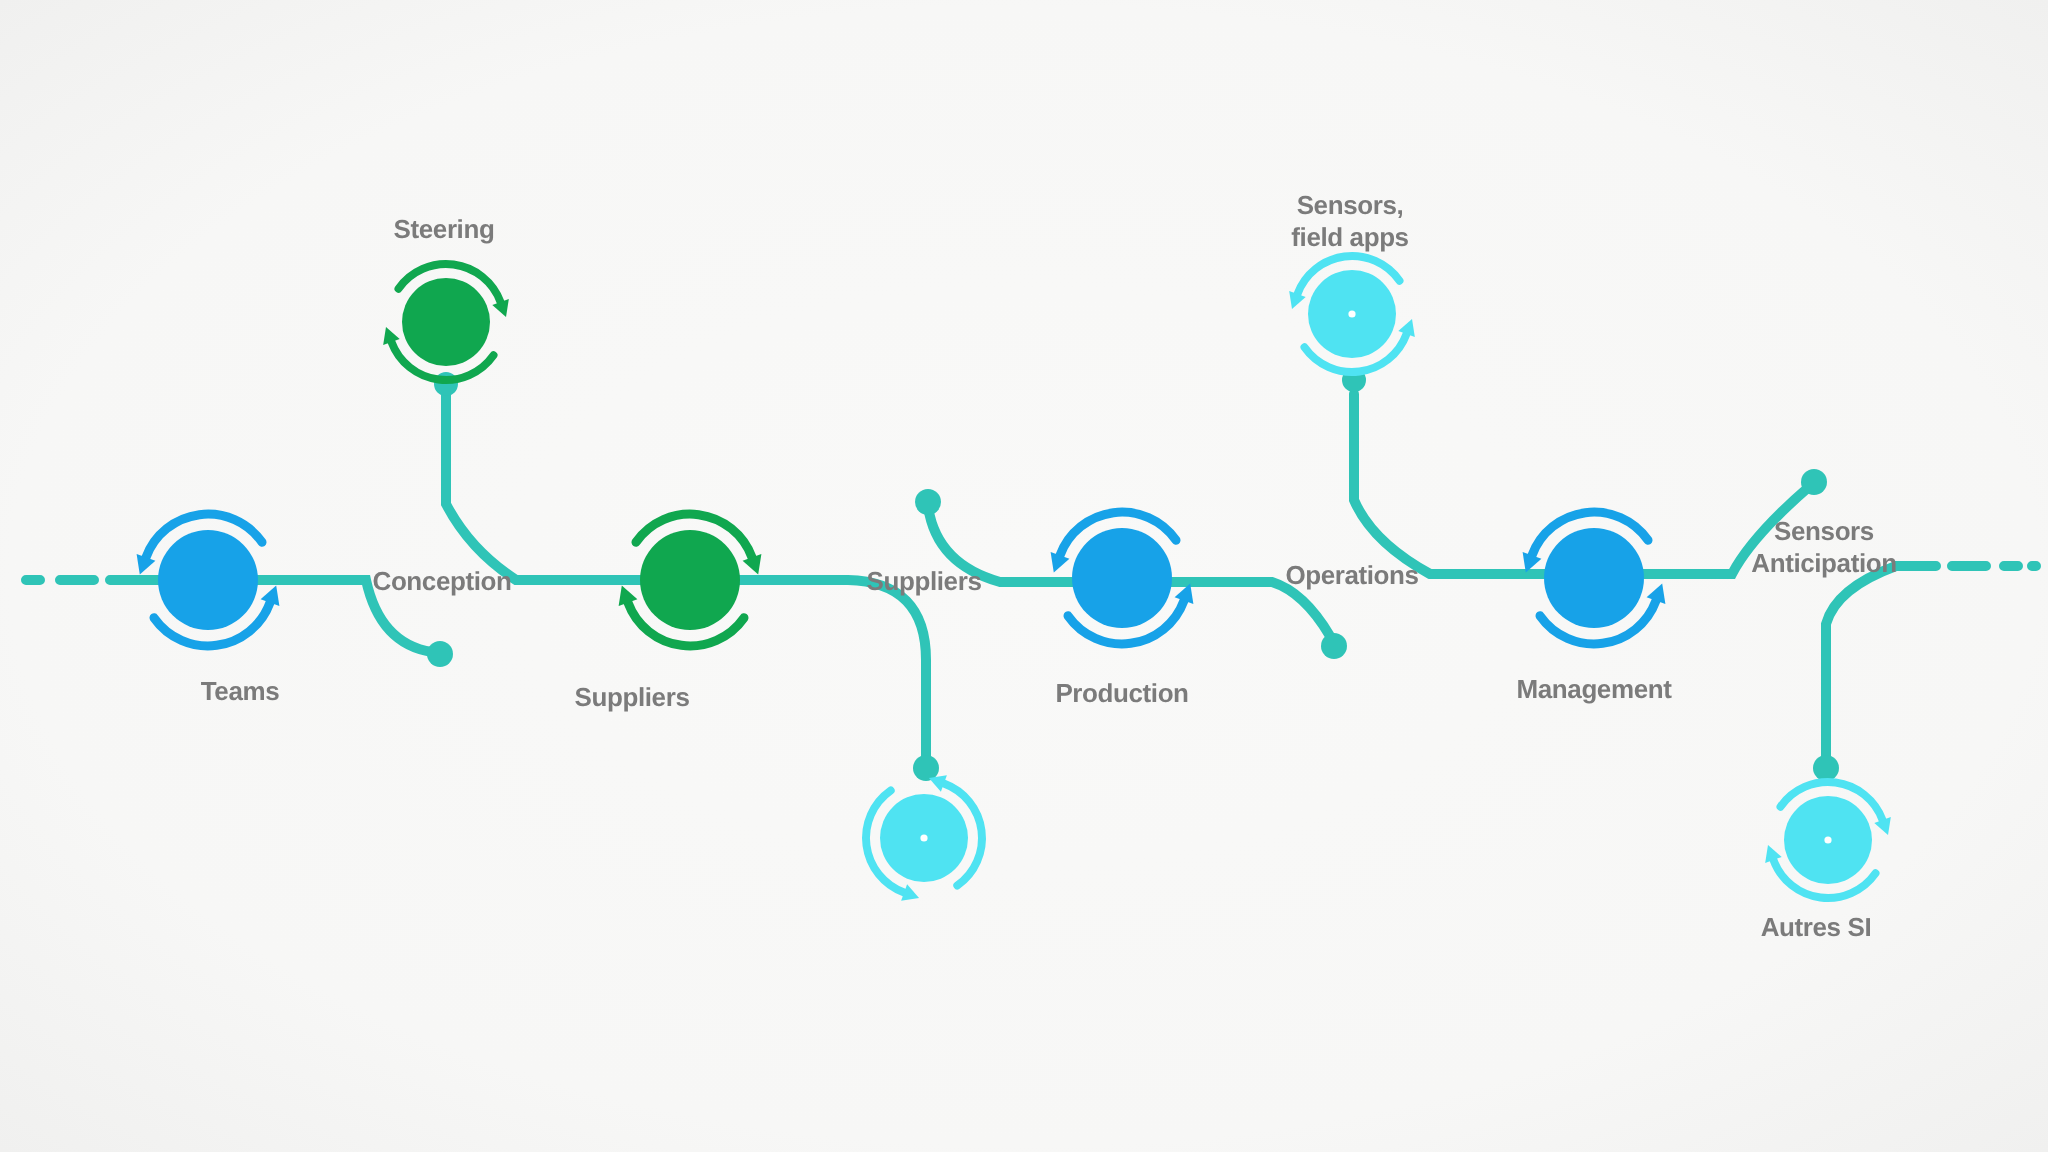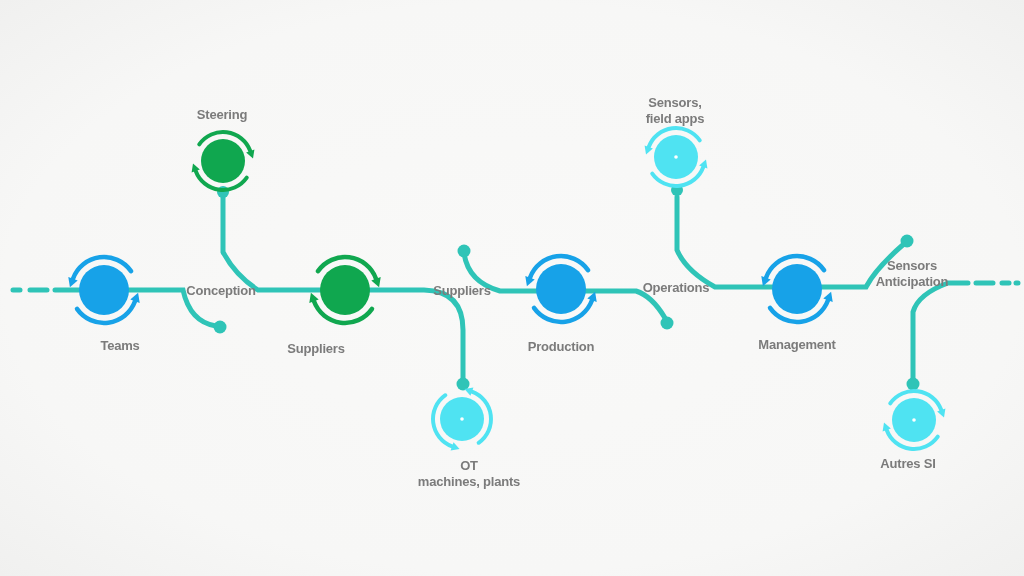--- a/index.html
+++ b/index.html
@@ -65,24 +65,20 @@
     <use href="#sync" transform="translate(914,420) scale(-0.88,0.88)" style="color:#4FE3F2"></use>
 
     <circle class="wdot" cx="462" cy="419" r="1.8"></circle>
     <circle class="wdot" cx="676" cy="157" r="1.8"></circle>
     <circle class="wdot" cx="914" cy="420" r="1.8"></circle>
   </svg>
 
   <div class="lbl" style="left:120px;top:346px">Teams</div>
   <div class="lbl" style="left:222px;top:115px">Steering</div>
   <div class="lbl" style="left:316px;top:349px">Suppliers</div>
-  <div class="lbl" style="left:469px;top:474px">
-    <span>OT</span>
-    <span>machines, plants</span>
-  </div>
   <div class="lbl" style="left:561px;top:347px">Production</div>
   <div class="lbl" style="left:675px;top:111px">
     <span>Sensors,</span>
     <span>field apps</span>
   </div>
   <div class="lbl" style="left:797px;top:345px">Management</div>
   <div class="lbl" style="left:908px;top:464px">Autres SI</div>
 
   <div class="lbl" style="left:221px;top:291px">Conception</div>
   <div class="lbl" style="left:462px;top:291px">Suppliers</div>

